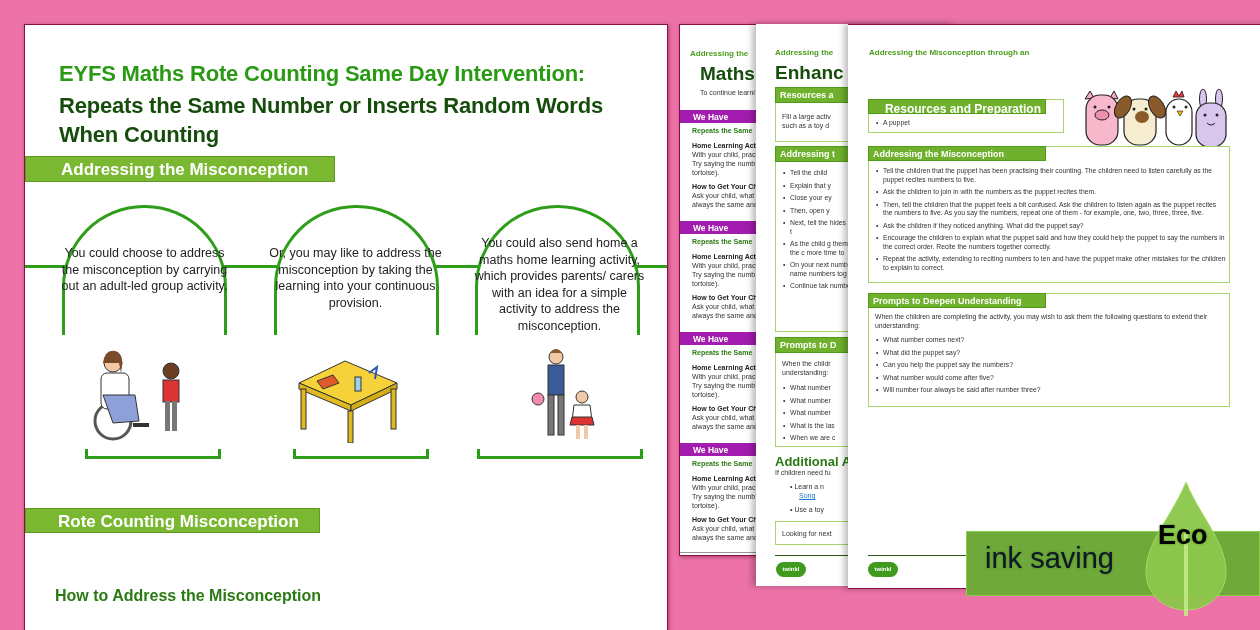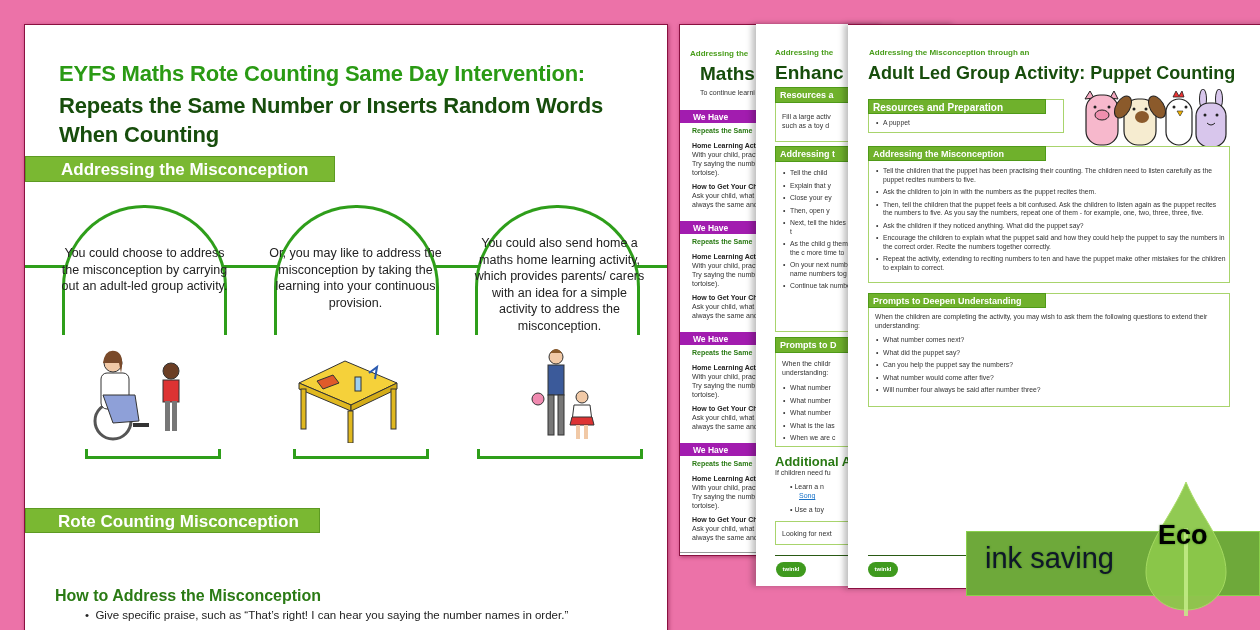--- a/index.html
+++ b/index.html
@@ -155,24 +155,23 @@
 
   <div class="boxed" style="left:19px;top:497px;width:90px;height:24px;">
     <div class="mini-txt" style="left:6px;top:7px;">Looking for next</div>
   </div>
   <div class="foot-line" style="left:19px;top:531px;width:90px;"></div>
   <div class="twinkl" style="left:20px;top:538px;">twinkl</div>
 </div>
 
 <div class="sheet" id="sheetC">
   <div class="small-eyebrow eyebrow">Addressing the Misconception through an</div>
-  <div class="small-title big">Adult Led Group Activity: Puppet Counting</div>
 
   <div class="boxed" style="left:20px;top:74px;width:196px;height:34px;">
-    <div class="gbox-head" style="left:-1px;top:-1px;width:178px;height:15px;font-size:10px;padding:2px 4px;">Resources and Preparation</div>
+    <div class="gbox-head" style="left:-1px;top:-1px;width:178px;height:15px;font-size:12px;padding:2px 4px;text-align:right;">Resources and Preparation</div>
     <ul class="list" style="position:absolute;left:6px;top:19px;">
       <li>A puppet</li>
     </ul>
   </div>
 
   <svg style="position:absolute;left:234px;top:64px;" width="145" height="64" viewBox="0 0 145 64">
     <g>
       <path d="M3 10 L8 2 L12 9 Z M28 9 L32 2 L36 10 Z" fill="#f5a8c0" stroke="#222" stroke-width="1"></path>
       <rect x="4" y="6" width="32" height="50" rx="14" fill="#f7b8cc" stroke="#222" stroke-width="1.2"></rect>
       <ellipse cx="20" cy="26" rx="7" ry="5" fill="#ef8fae" stroke="#222" stroke-width="1"></ellipse>
@@ -289,21 +288,20 @@
         <rect x="74" y="82" width="4" height="14" fill="#f1c9a6"></rect>
     </svg>
 
     <div class="base" style="left:60px;"></div>
     <div class="base" style="left:268px;"></div>
     <div class="base" style="left:452px;width:166px;"></div>
   </div>
 
   <div class="banner b2">Rote Counting Misconception</div>
   <div class="h3">How to Address the Misconception</div>
-  <div class="bullet">•&nbsp;&nbsp;<span>Give specific praise, such as “That’s right! I can hear you saying the number names in order.”</span></div>
 </div>
 
 <div id="eco">
   <div class="ink">ink saving</div>
 </div>
 <svg id="drop" viewBox="0 0 88 136">
   <path d="M44 2 C30 36 4 62 4 92 C4 114 22 130 44 130 C66 130 84 114 84 92 C84 62 58 36 44 2 Z" fill="#8cc84a" stroke="#a8dc64" stroke-width="1" opacity="0.95"></path>
   <rect x="42" y="48" width="4" height="88" fill="#c4ec88" opacity="0.85"></rect>
 </svg>
 <div id="eco-label">Eco</div>

